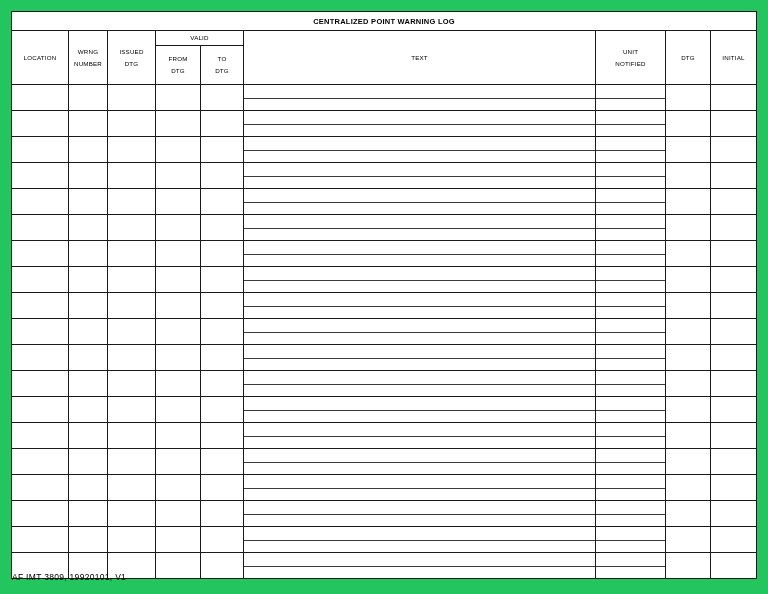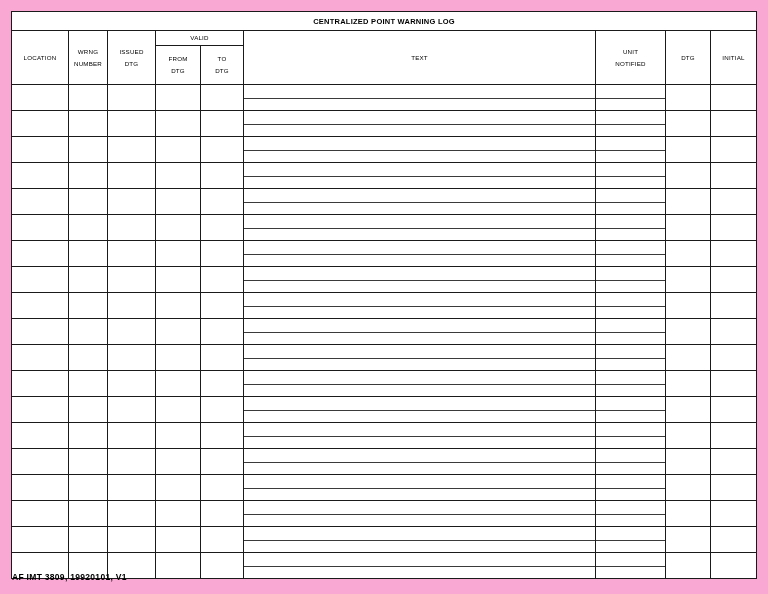--- a/index.html
+++ b/index.html
@@ -12,21 +12,21 @@
     height: 594px;
     font-family: "Liberation Sans", sans-serif;
     color: #000000;
     overflow: hidden;
   }
 
   .page {
     position: relative;
     width: 768px;
     height: 594px;
-    background: #f9a8d4;
+    background: #22c55e;
   }
 
   
   .form-table {
     position: absolute;
     left: 11px;
     top: 11px;
     width: 745px;
     border-collapse: collapse;
     table-layout: fixed;
@@ -76,21 +76,21 @@
     top: 50%;
     border-top: 1px solid #3a3a3a;
   }
 
   
   .footer {
     position: absolute;
     left: 12px;
     top: 572px;
     font-size: 8.5px;
-    font-weight: bold;
+    font-weight: normal;
     letter-spacing: 0.3px;
     white-space: nowrap;
   }
 </style>
 </head>
 <body>
 
 <div class="page">
 
   <table class="form-table">

